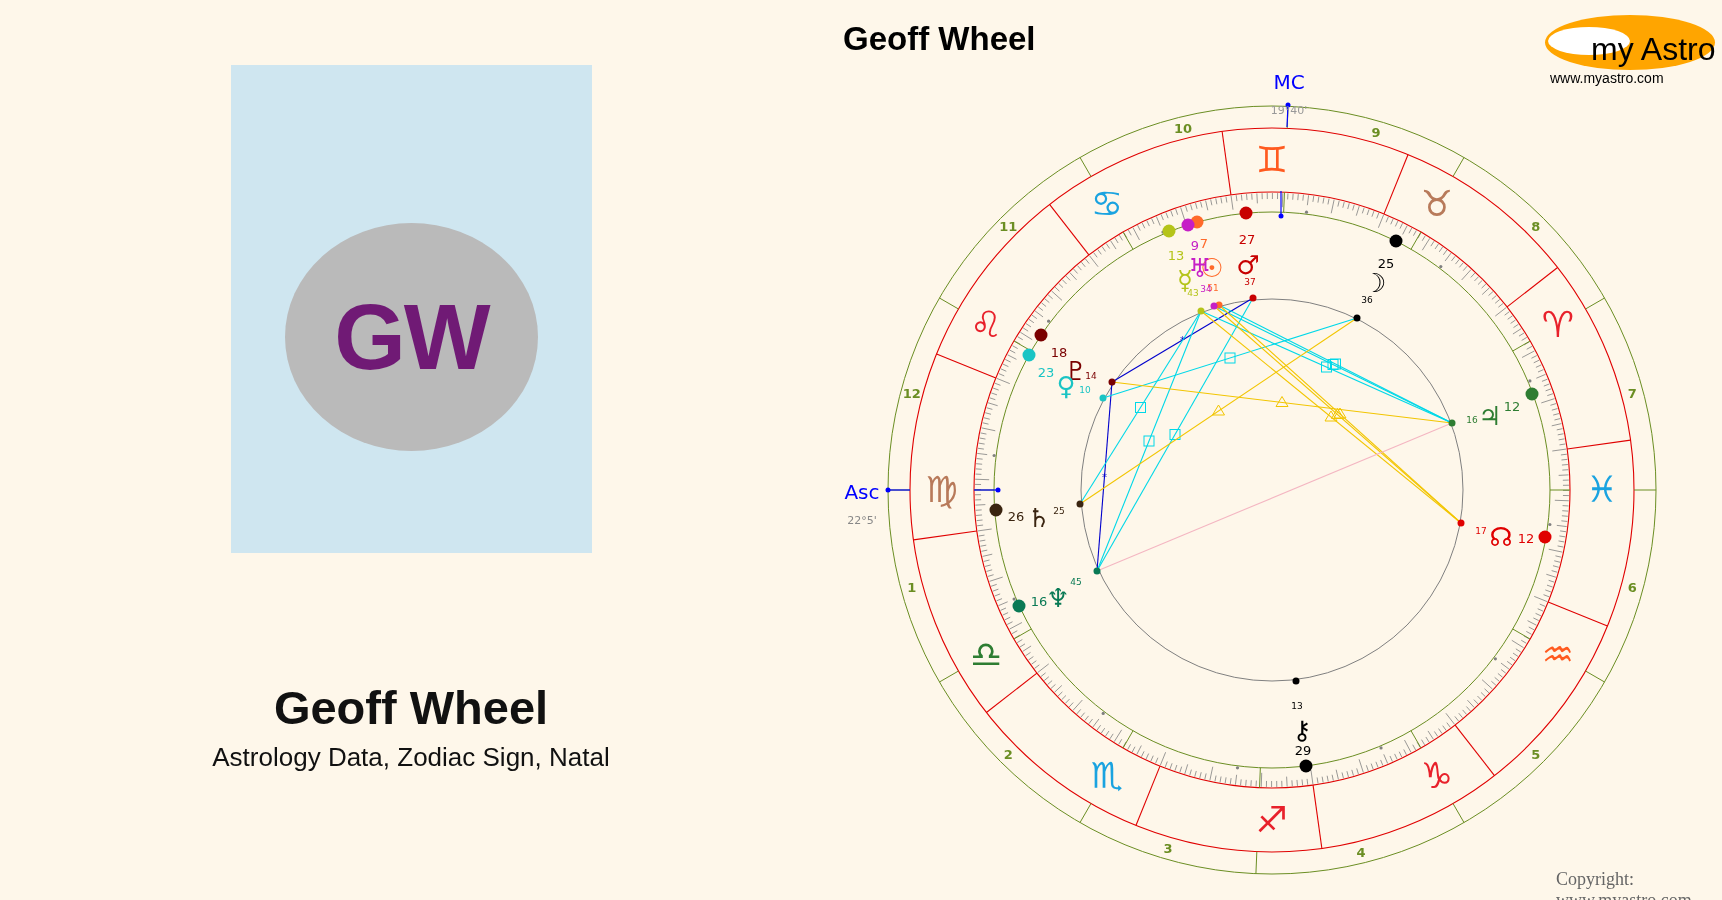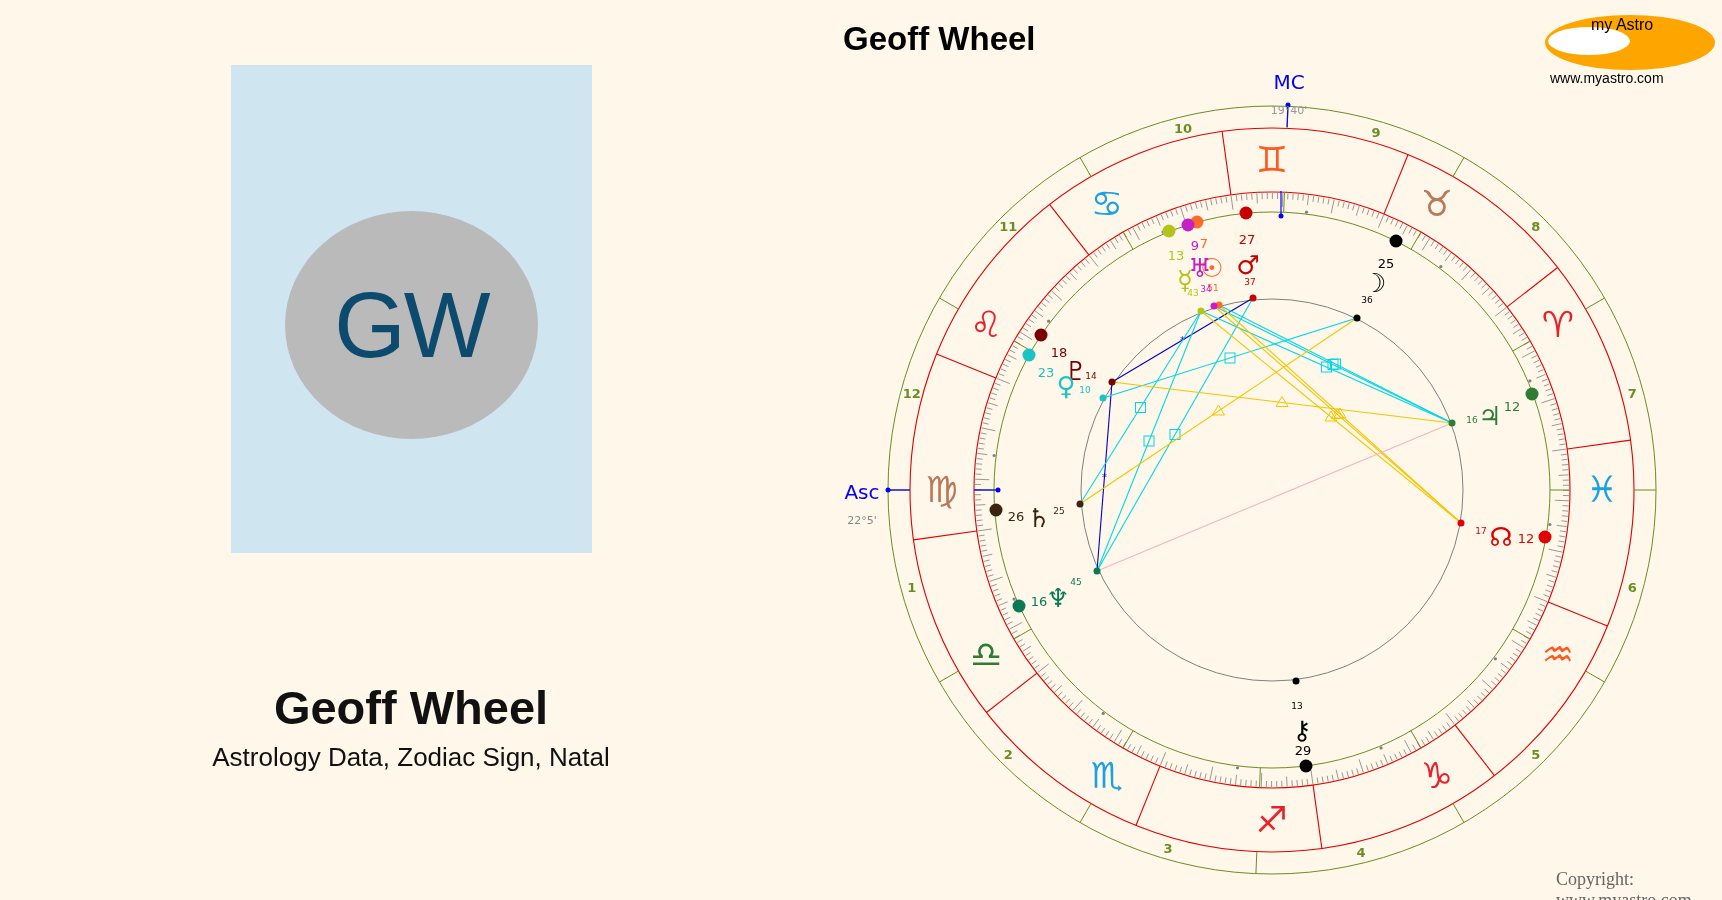--- a/index.html
+++ b/index.html
@@ -7,24 +7,24 @@
     width:1722px; height:900px; overflow:hidden;
     background:#fef7ea;
     font-family:"Liberation Sans", "DejaVu Sans", sans-serif;
     position:relative;
   }
   .photo {
     position:absolute; left:231px; top:65px; width:361px; height:488px;
     background:#cfe6f0;
   }
   .avatar {
-    position:absolute; left:54px; top:146px; width:253px; height:228px;
+    position:absolute; left:54px; top:158px; width:253px; height:228px;
     border-radius:50%; background:#bababa;
     display:flex; align-items:center; justify-content:center;
-    color:#0c4a6e; font-weight:normal; font-size:92px; letter-spacing:-2px;
+    color:#701a75; font-weight:bold; font-size:92px; letter-spacing:-2px;
     font-family:"Liberation Sans", sans-serif;
   }
   .person-name {
     position:absolute; left:0; width:822px; top:680px; text-align:center;
     font-size:47px; font-weight:bold; color:#111;
     font-family:"Liberation Sans", sans-serif;
   }
   .person-sub {
     position:absolute; left:0; width:822px; top:742px; text-align:center;
     font-size:26px; font-weight:normal; color:#111; line-height:31px;
@@ -37,21 +37,21 @@
   }
   .logo {
     position:absolute; left:1545px; top:15px; width:170px; height:55px;
     border-radius:50%; background:#ffa500;
   }
   .logo-inner {
     position:absolute; left:3px; top:12px; width:82px; height:28px;
     border-radius:50%; background:#fff;
   }
   .logo-text {
-    position:absolute; left:46px; top:1px; font-size:16px; color:#000;
+    position:absolute; left:46px; top:16px; font-size:32px; color:#000;
     font-family:"Liberation Sans", sans-serif; white-space:nowrap;
   }
   .logo-url {
     position:absolute; left:1550px; top:70px; font-size:14px; color:#000000;
     font-family:"Liberation Sans", sans-serif;
   }
   .copyright {
     position:absolute; left:1556px; top:869px; font-size:18px; color:#666;
     font-family:Liberation Serif, serif;
   }

